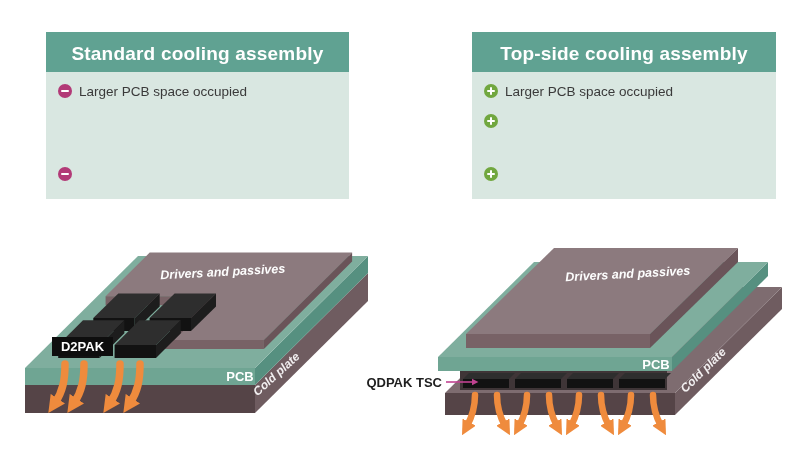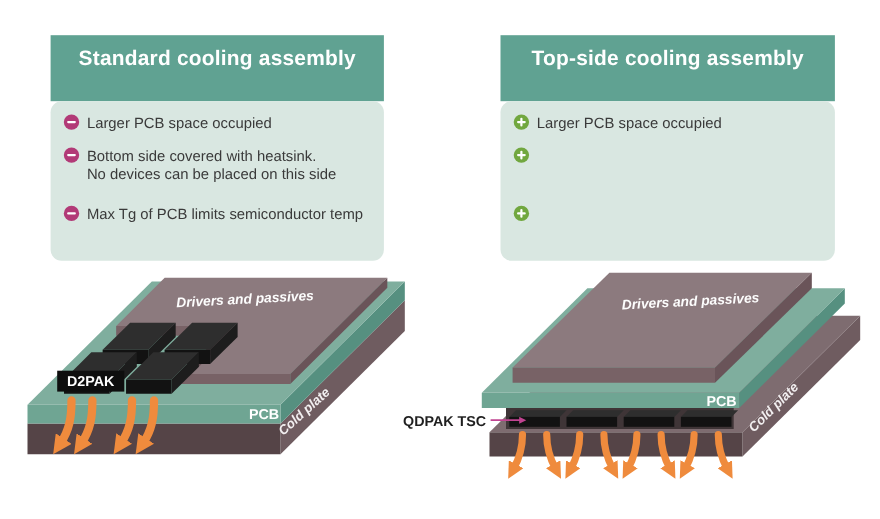--- a/index.html
+++ b/index.html
@@ -2,25 +2,25 @@
 <html style="--page-bg: #ffffff; --header-teal: #60a292; --panel-bg: #d9e7e1; --bullet-text: #3a3a3a; --minus-magenta: #b23a77; --plus-green: #71a73f; --pcb-top: #7fae9e; --pcb-front: #6fa593; --pcb-side: #569080; --block-top: #8c7a7e; --block-front: #786266; --block-side: #6a5459; --plate-top: #7e6c70; --plate-front: #554447; --plate-side: #6f5c60; --package-top: #2e2e2e; --package-front: #121212; --package-side: #1d1d1d; --arrow-orange: #ef8b3d; --leader-magenta: #c14391;"><head>
 <meta charset="utf-8">
 <style>
   html,body{margin:0;padding:0;background:#fff;}
   .stage{position:relative;width:800px;height:472px;background:var(--page-bg,#fff);overflow:hidden;
          font-family:"Liberation Sans",sans-serif;}
 
   
   .panel{position:absolute;top:32px;width:303px;height:171px;}
   .panel.left{left:46px;}
-  .panel.right{left:455px;width:304px;}
-  .panel-header{height:60px;background:var(--header-teal);}
+  .panel.right{left:472px;width:304px;}
+  .panel-header{height:40px;background:var(--header-teal);}
   .panel-title{margin:0;line-height:44px;text-align:center;color:#fff;
                font-size:19px;font-weight:700;letter-spacing:.2px;}
-  .panel-body{position:relative;height:145px;background:var(--panel-bg);border-radius:10px;}
+  .panel-body{position:relative;height:127px;background:var(--panel-bg);}
   .item{position:absolute;left:12px;right:6px;display:flex;gap:7px;align-items:flex-start;}
   .lines{font-size:13.5px;line-height:17px;color:var(--bullet-text);}
   .bullet{flex:0 0 14px;width:14px;height:14px;border-radius:50%;position:relative;margin-top:1px;}
   .bullet.minus{background:var(--minus-magenta);}
   .bullet.plus{background:var(--plus-green);}
   .bullet::before{content:"";position:absolute;left:3px;right:3px;top:5.7px;height:2.6px;
                   background:#fff;border-radius:1px;}
   .bullet.plus::after{content:"";position:absolute;top:3px;bottom:3px;left:5.7px;width:2.6px;
                   background:#fff;border-radius:1px;}
 
@@ -59,32 +59,22 @@
     <header class="panel-header">
       <h2 class="panel-title">Standard cooling assembly</h2>
     </header>
     <div class="panel-body">
       <div class="item" style="top:11px">
         <span class="bullet minus"></span>
         <div class="lines">
           <div>Larger PCB space occupied</div>
         </div>
       </div>
-      <div class="item" style="top:41px">
-        <span class="bullet minus"></span>
-        <div class="lines">
-          <div>Bottom side covered with heatsink.</div>
-          <div>No devices can be placed on this side</div>
-        </div>
-      </div>
       <div class="item" style="top:94px">
         <span class="bullet minus"></span>
-        <div class="lines">
-          <div>Max Tg of PCB limits semiconductor temp</div>
-        </div>
       </div>
     </div>
   </section>
 
   <section class="panel right">
     <header class="panel-header">
       <h2 class="panel-title">Top-side cooling assembly</h2>
     </header>
     <div class="panel-body">
       <div class="item" style="top:11px">

